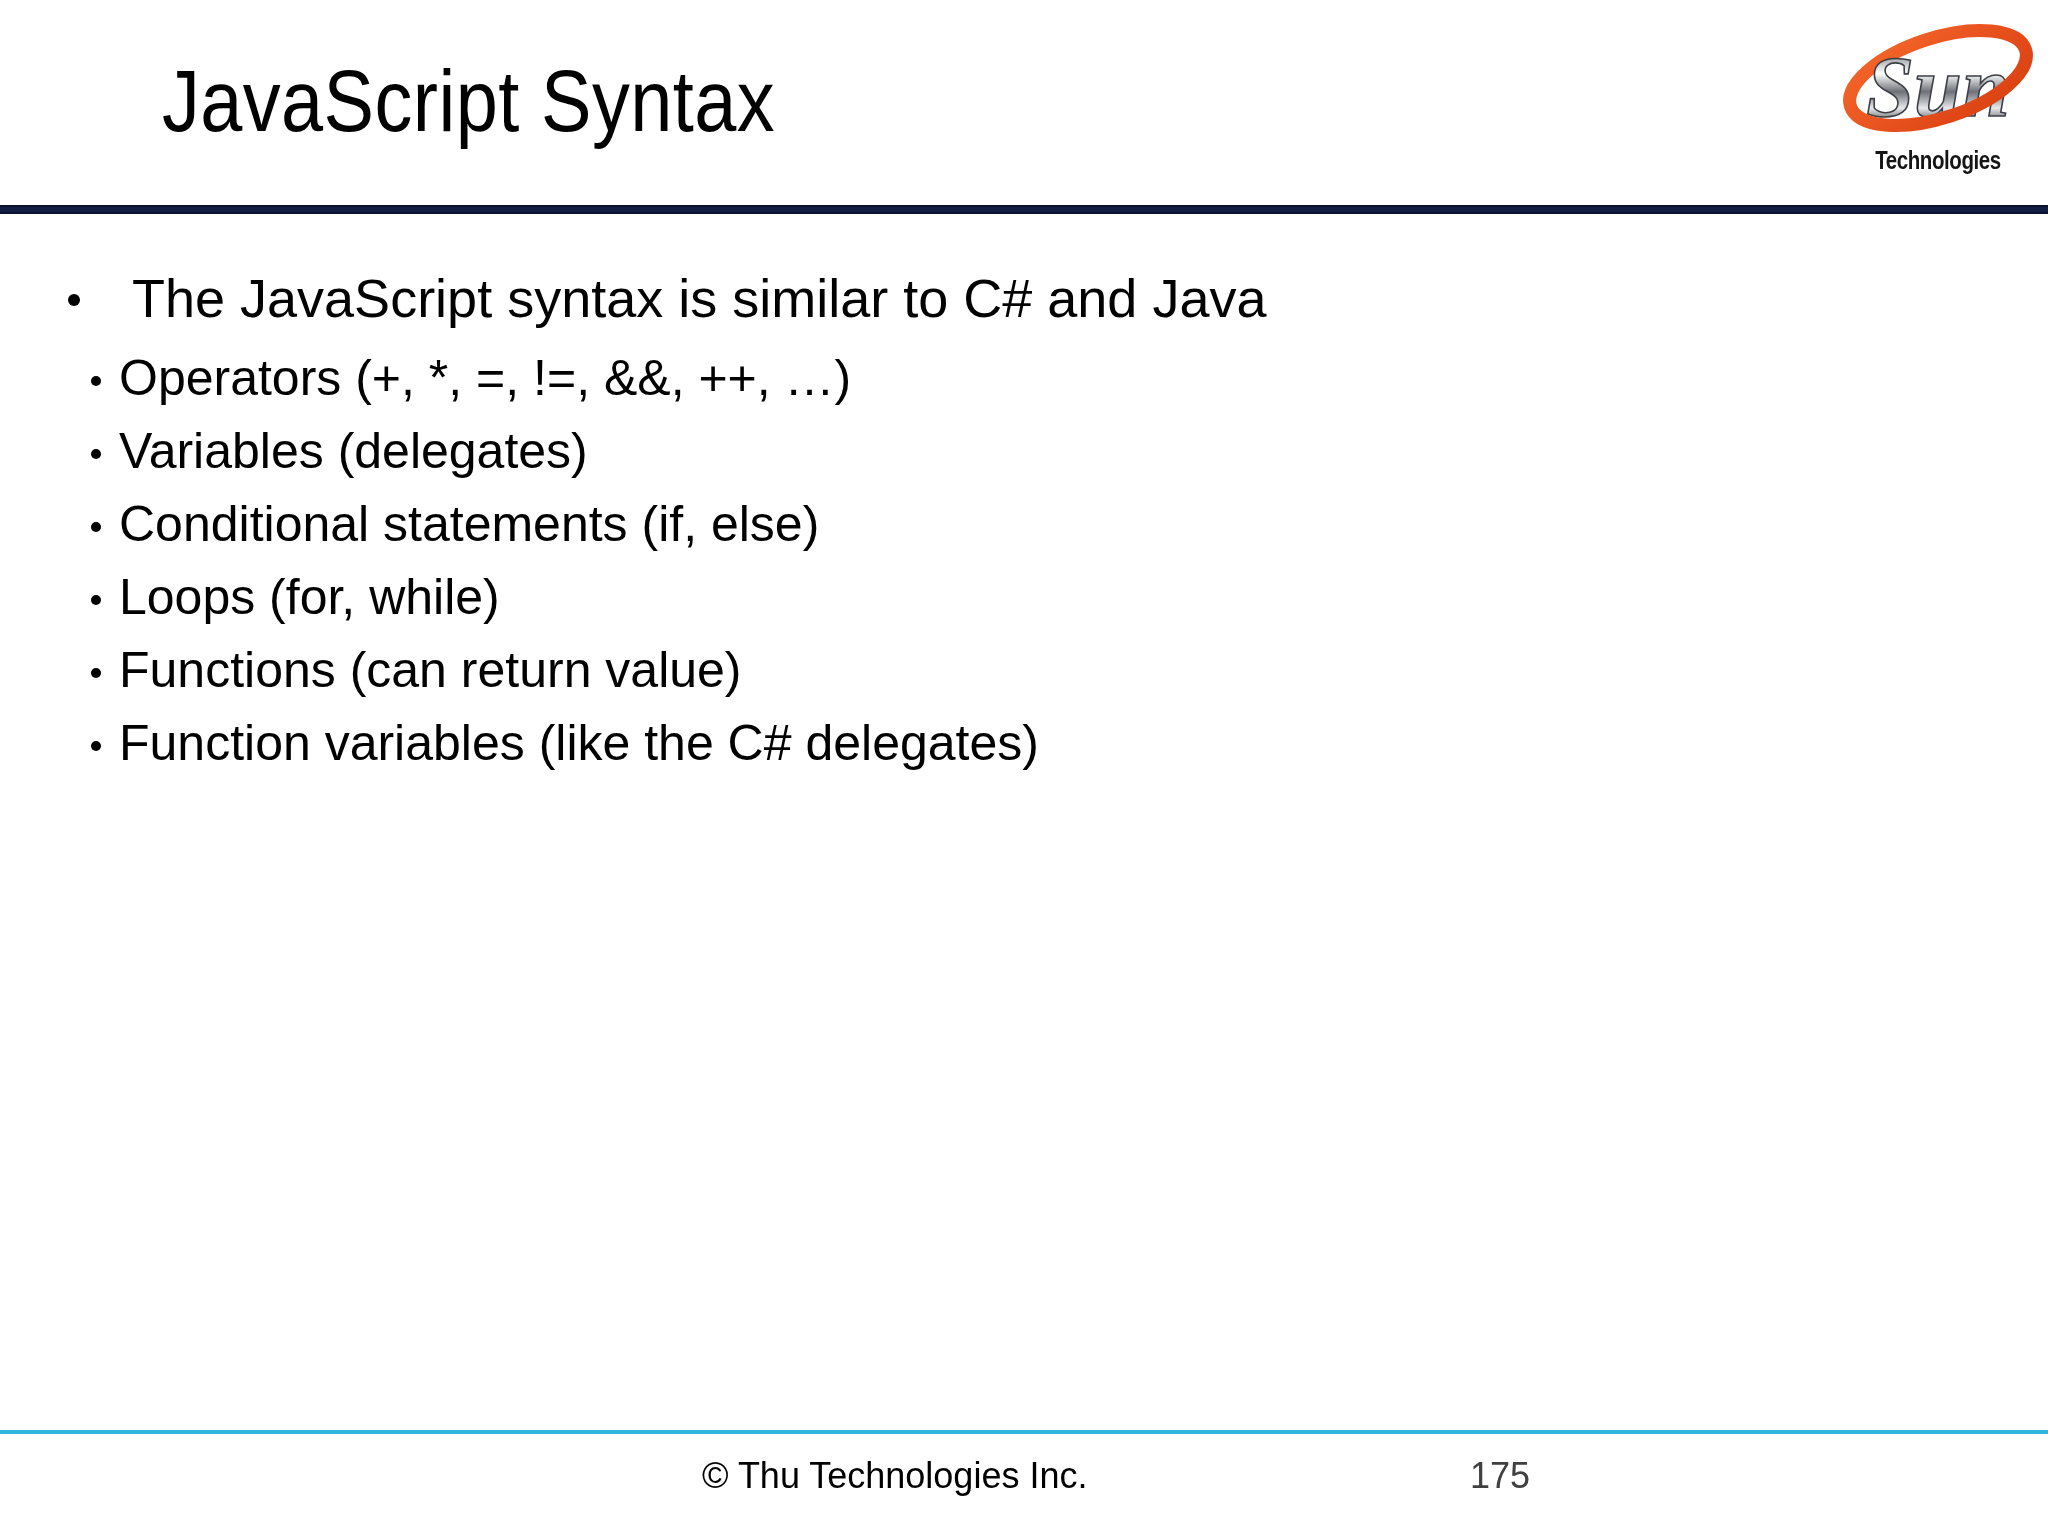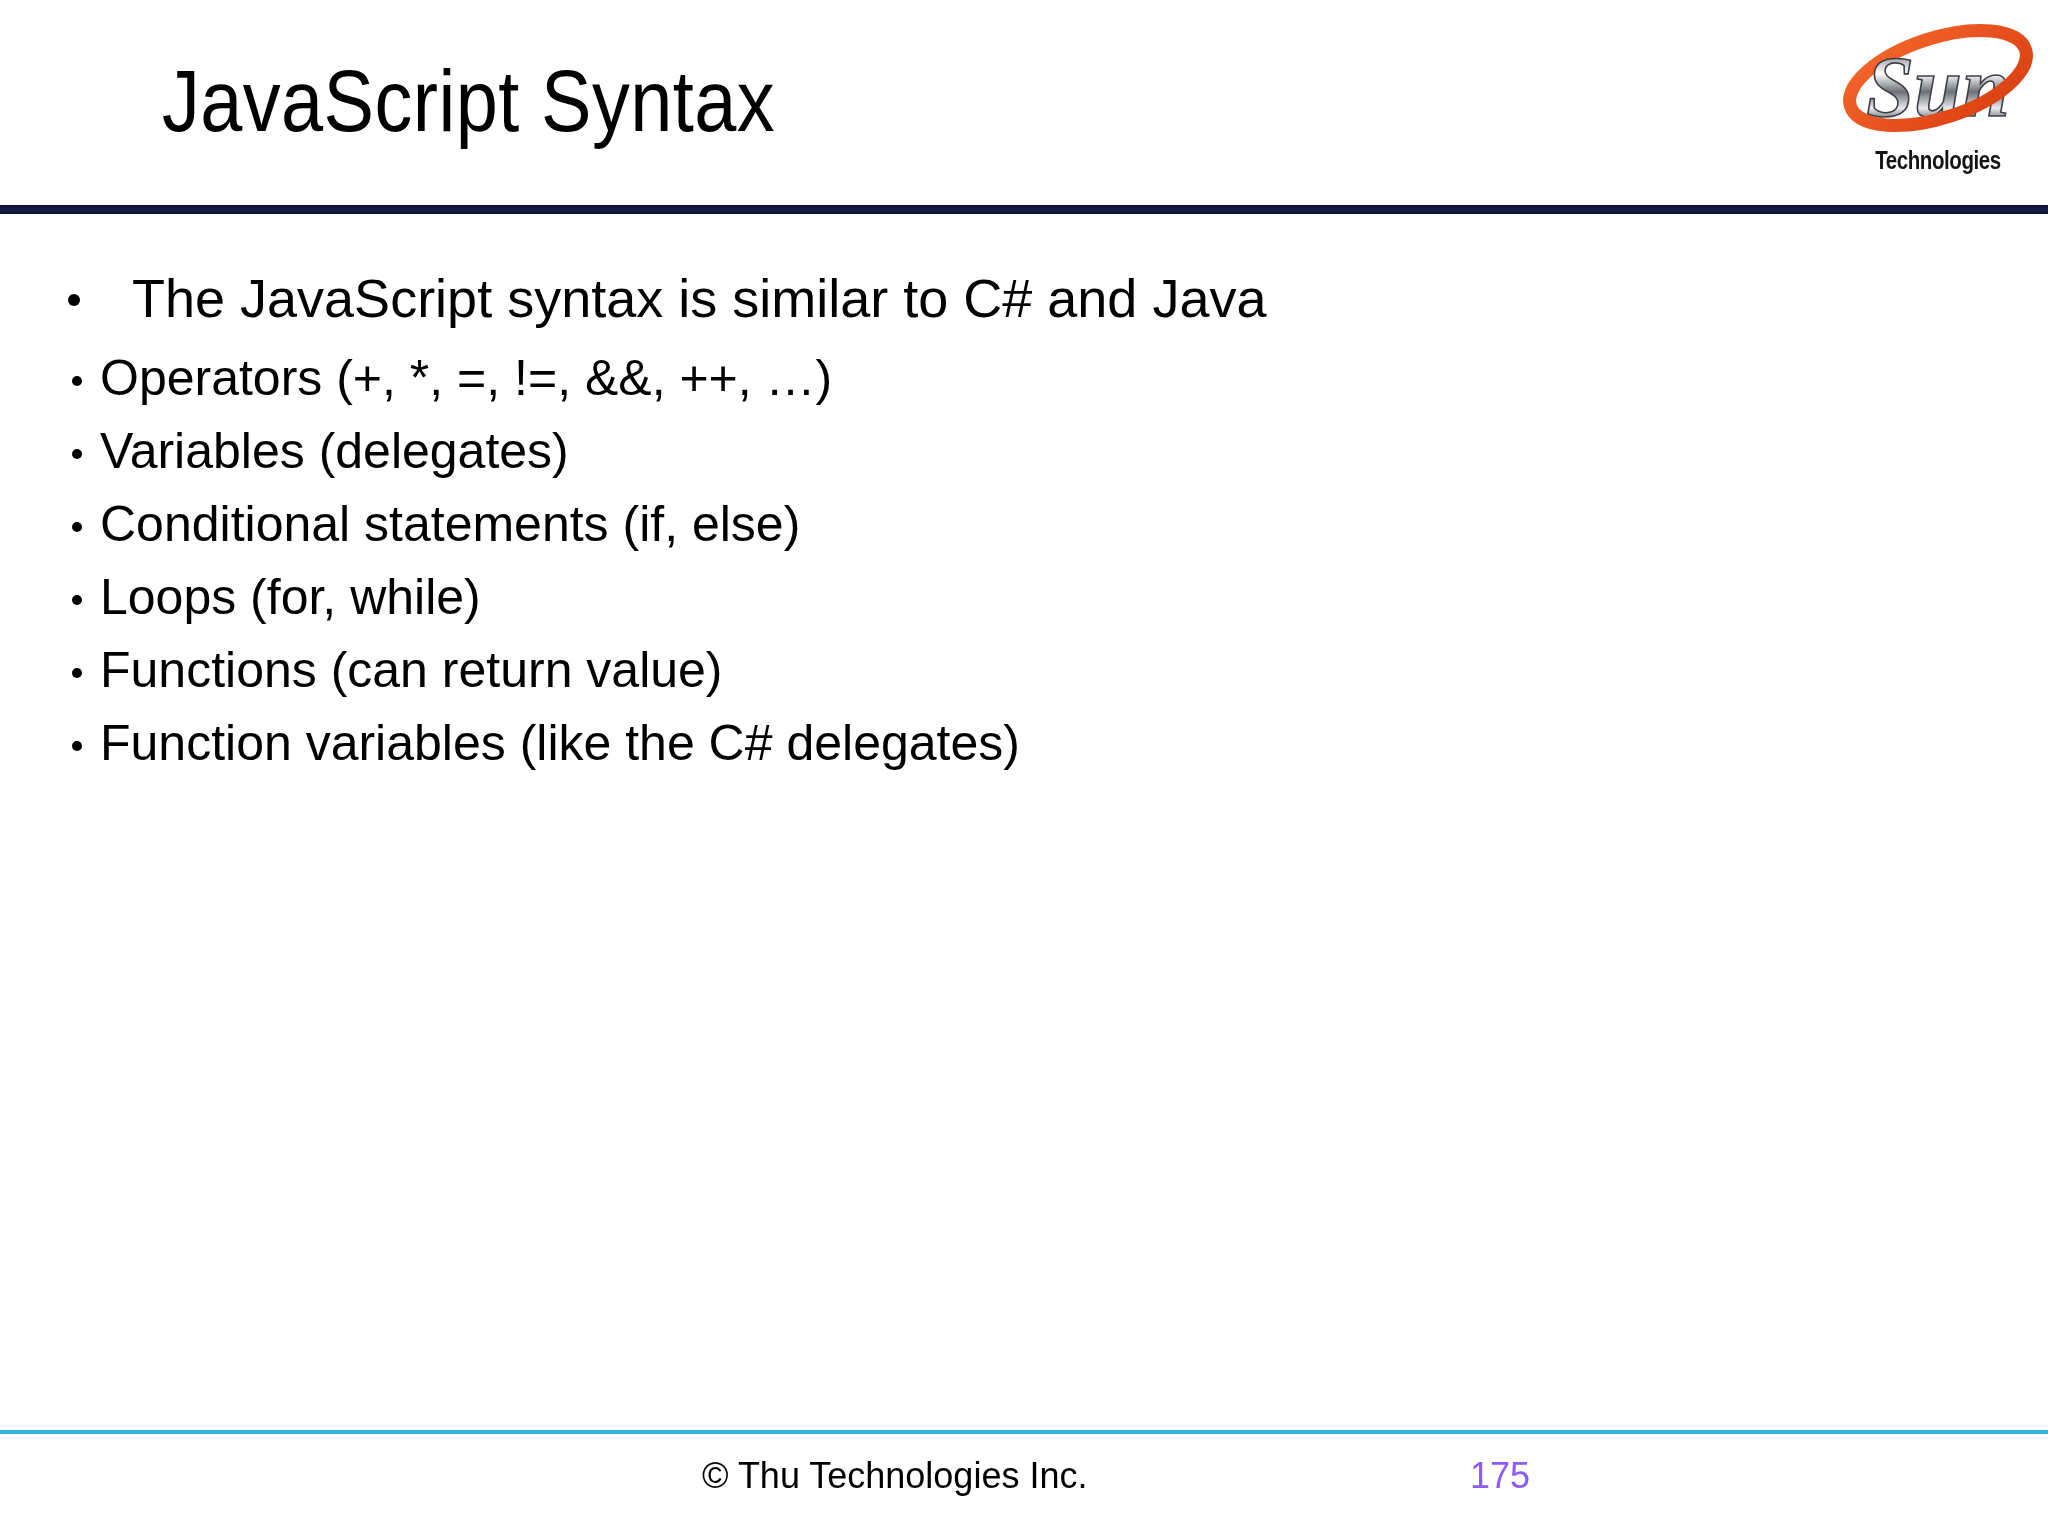--- a/index.html
+++ b/index.html
@@ -93,21 +93,21 @@
     color: #000000;
     white-space: nowrap;
   }
 
   .bullet-row.level-1 {
     padding-left: 68px;
     margin-bottom: 8px;
     gap: 32px;
   }
   .bullet-row.level-2 {
-    padding-left: 72px;
+    padding-left: 91px;
     margin-bottom: 1px;
   }
 
   .bullet-dot {
     flex: 0 0 auto;
     display: inline-block;
     border-radius: 50%;
     background: #000000;
   }
   .level-1 .bullet-dot {
@@ -157,21 +157,21 @@
     font-size: 36px;
     color: #000000;
     white-space: nowrap;
   }
   .footer-pagenum {
     position: absolute;
     left: 1470px;
     top: 1455px;
     font-family: "Liberation Sans", sans-serif;
     font-size: 36px;
-    color: #8b5cf6;
+    color: #404040;
     white-space: nowrap;
   }
 </style>
 </head>
 <body>
 
 <div class="slide">
 
   <div class="slide-title">JavaScript Syntax</div>
 

